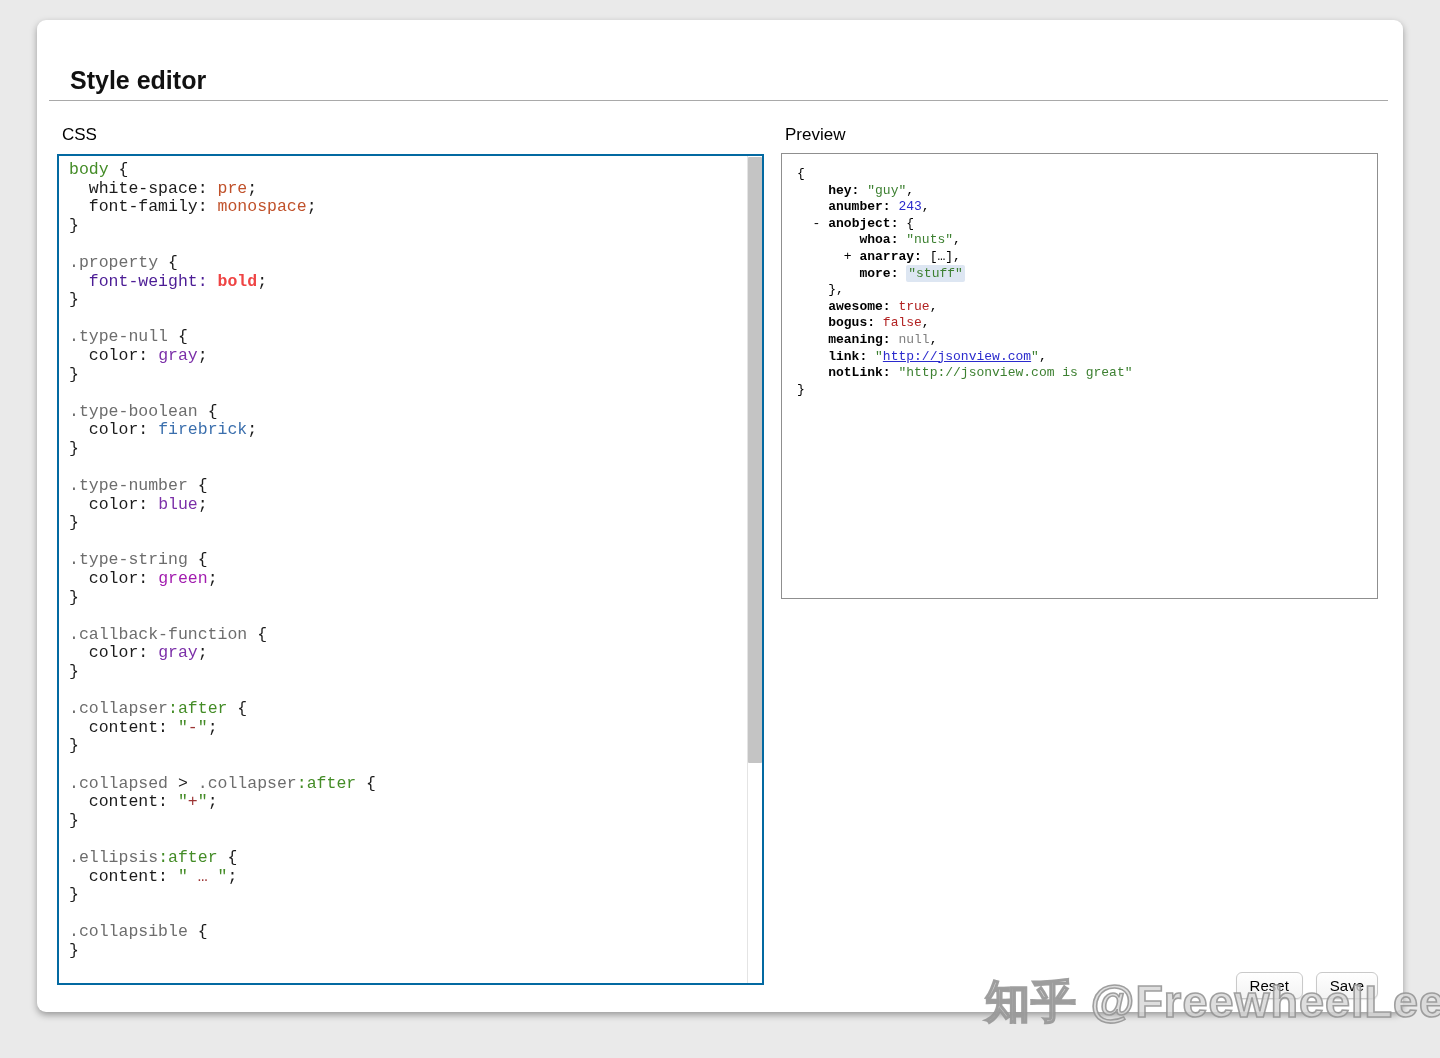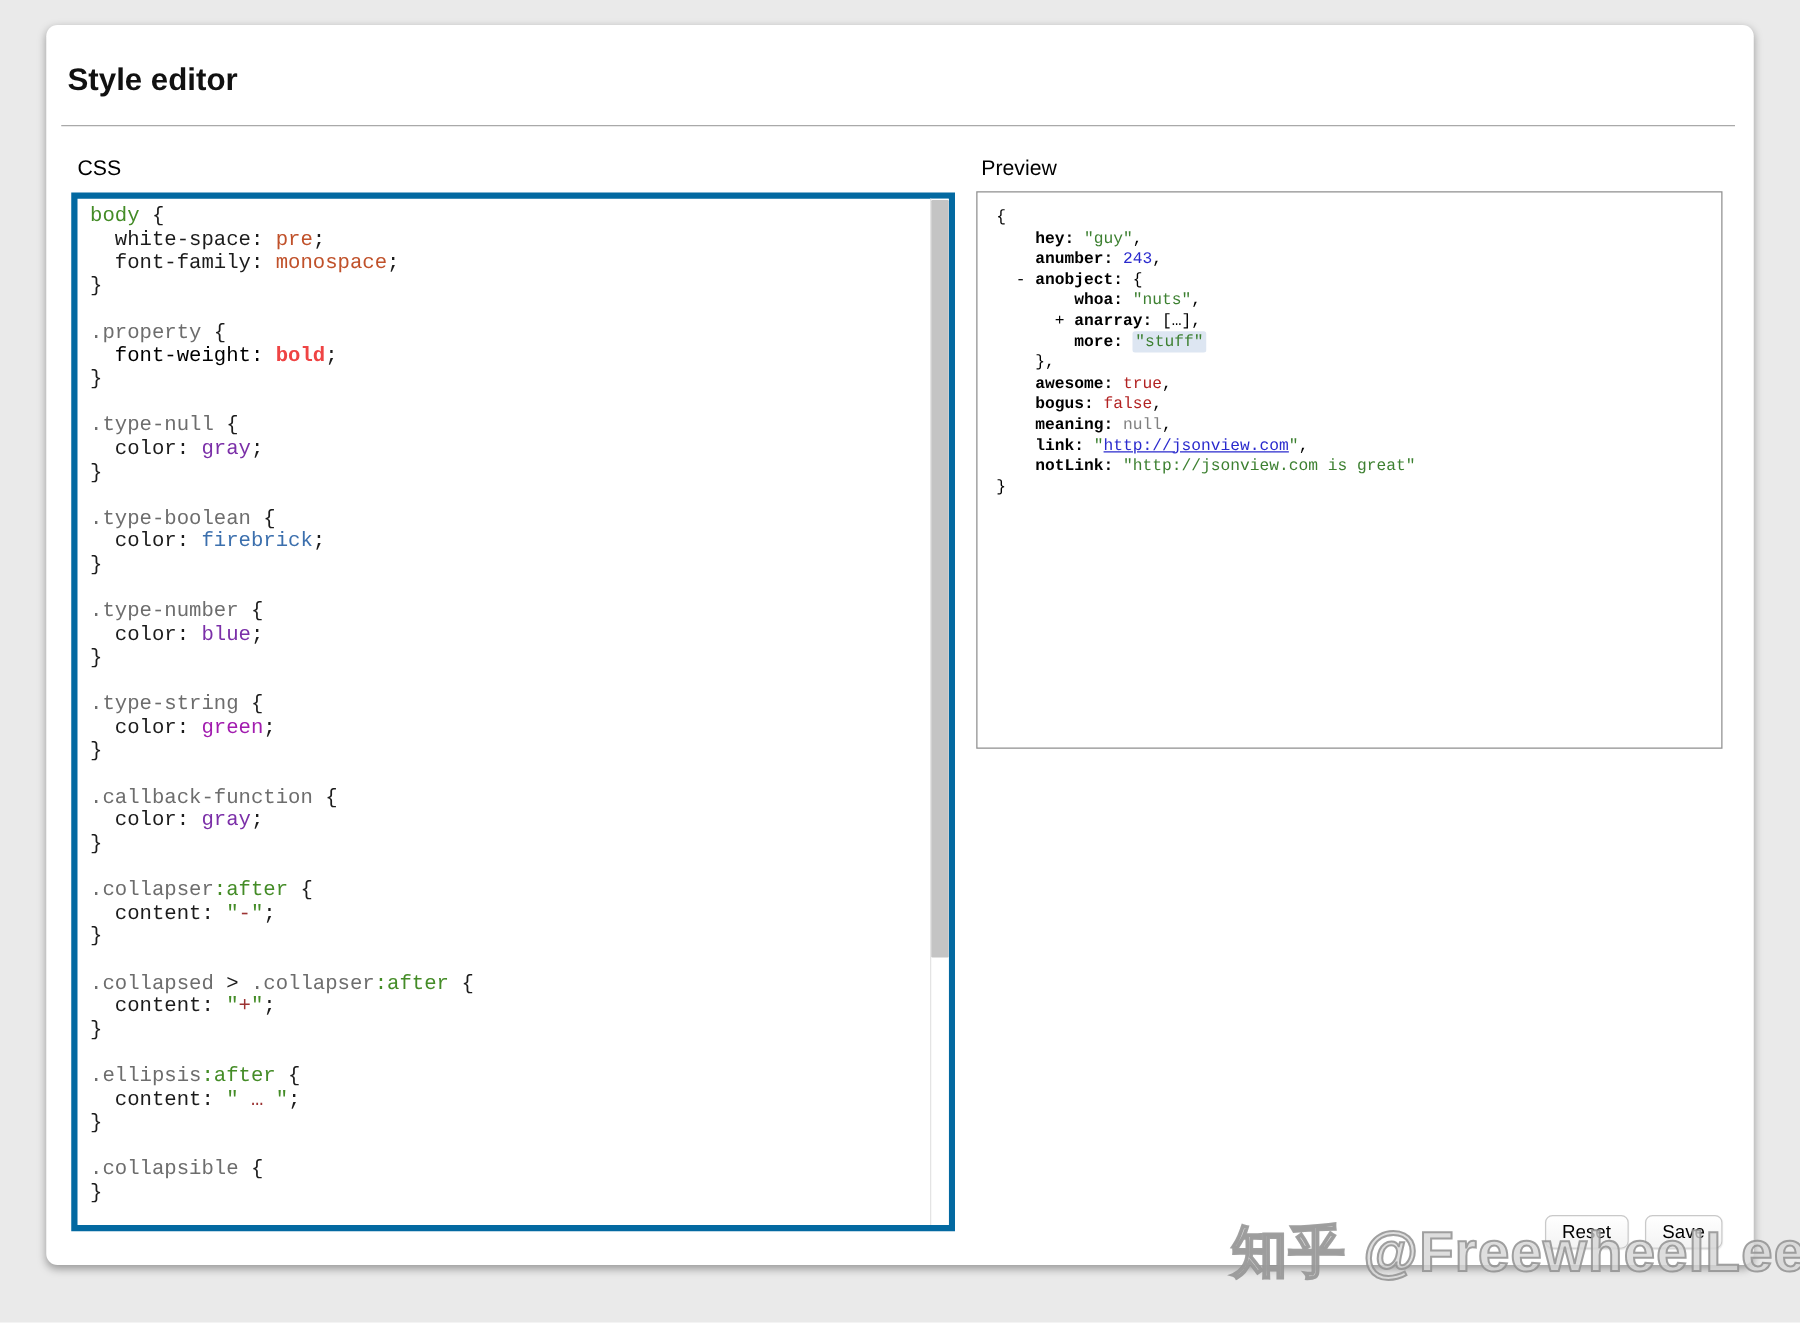--- a/index.html
+++ b/index.html
@@ -8,34 +8,34 @@
     background:#eaeaea;
     font-family:"Liberation Sans",sans-serif;
     position:relative;overflow:hidden;
   }
   .card{
     position:absolute;left:37px;top:20px;width:1366px;height:992px;
     background:#ffffff;border-radius:9px;
     box-shadow:0 3px 7px rgba(0,0,0,0.35);
   }
   .page-title{
-    position:absolute;left:17px;top:30px;margin:0;
+    position:absolute;left:17px;top:30px;margin:16px;
     font-size:25px;font-weight:bold;color:#111;line-height:28px;
   }
   .divider{
     position:absolute;left:12px;top:80px;width:1339px;height:0;
     border:none;border-top:1px solid #a9a9a9;margin:0;
   }
   .panel-label{position:absolute;font-size:17px;color:#000;}
   .css-label{left:25px;top:105px;}
   .preview-label{left:748px;top:105px;}
 
   .editor{
     position:absolute;left:20px;top:134px;width:707px;height:831px;
-    border:5px solid #0369a1;background:#fff;box-sizing:border-box;
+    border:2px solid #0369a1;background:#fff;box-sizing:border-box;
   }
   .editor-content{
     position:absolute;top:0;left:0;right:14px;bottom:0;
     padding:5px 0 0 10px;overflow:hidden;
     font-family:"Liberation Mono",monospace;
     font-size:16.5px;line-height:18.6px;color:#1c1c1c;
   }
   .scrollbar{
     position:absolute;top:0;right:0;width:14px;bottom:0;
     background:#ffffff;border-left:1px solid #e4e4e4;
@@ -90,21 +90,21 @@
   <div class="panel-label preview-label">Preview</div>
 
   <div class="editor">
     <div class="editor-content" id="css-code">
         <div class="cl"><span class="tk-el" style="color: rgb(68, 140, 39);">body</span><span class="tk-pl" style="color: rgb(28, 28, 28);"> {</span></div>
         <div class="cl"><span class="tk-pl" style="color: rgb(28, 28, 28);">  white-space: </span><span class="tk-kw" style="color: rgb(192, 81, 42);">pre</span><span class="tk-pl" style="color: rgb(28, 28, 28);">;</span></div>
         <div class="cl"><span class="tk-pl" style="color: rgb(28, 28, 28);">  font-family: </span><span class="tk-kw" style="color: rgb(192, 81, 42);">monospace</span><span class="tk-pl" style="color: rgb(28, 28, 28);">;</span></div>
         <div class="cl"><span class="tk-pl" style="color: rgb(28, 28, 28);">}</span></div>
         <div class="cl">&nbsp;</div>
         <div class="cl"><span class="tk-cls" style="color: rgb(109, 109, 109);">.property</span><span class="tk-pl" style="color: rgb(28, 28, 28);"> {</span></div>
-        <div class="cl"><span class="tk-pl" style="color: #000000;">  font-weight: </span><span class="tk-kw" style="color: #ef4444; font-weight: bold;">bold</span><span class="tk-pl" style="color: rgb(28, 28, 28);">;</span></div>
+        <div class="cl"><span class="tk-pl" style="color: #4c1d95;">  font-weight: </span><span class="tk-kw" style="color: #ef4444; font-weight: bold;">bold</span><span class="tk-pl" style="color: rgb(28, 28, 28);">;</span></div>
         <div class="cl"><span class="tk-pl" style="color: rgb(28, 28, 28);">}</span></div>
         <div class="cl">&nbsp;</div>
         <div class="cl"><span class="tk-cls" style="color: rgb(109, 109, 109);">.type-null</span><span class="tk-pl" style="color: rgb(28, 28, 28);"> {</span></div>
         <div class="cl"><span class="tk-pl" style="color: rgb(28, 28, 28);">  color: </span><span class="tk-cname" style="color: rgb(123, 47, 168);">gray</span><span class="tk-pl" style="color: rgb(28, 28, 28);">;</span></div>
         <div class="cl"><span class="tk-pl" style="color: rgb(28, 28, 28);">}</span></div>
         <div class="cl">&nbsp;</div>
         <div class="cl"><span class="tk-cls" style="color: rgb(109, 109, 109);">.type-boolean</span><span class="tk-pl" style="color: rgb(28, 28, 28);"> {</span></div>
         <div class="cl"><span class="tk-pl" style="color: rgb(28, 28, 28);">  color: </span><span class="tk-cblue" style="color: rgb(59, 111, 173);">firebrick</span><span class="tk-pl" style="color: rgb(28, 28, 28);">;</span></div>
         <div class="cl"><span class="tk-pl" style="color: rgb(28, 28, 28);">}</span></div>
         <div class="cl">&nbsp;</div>

